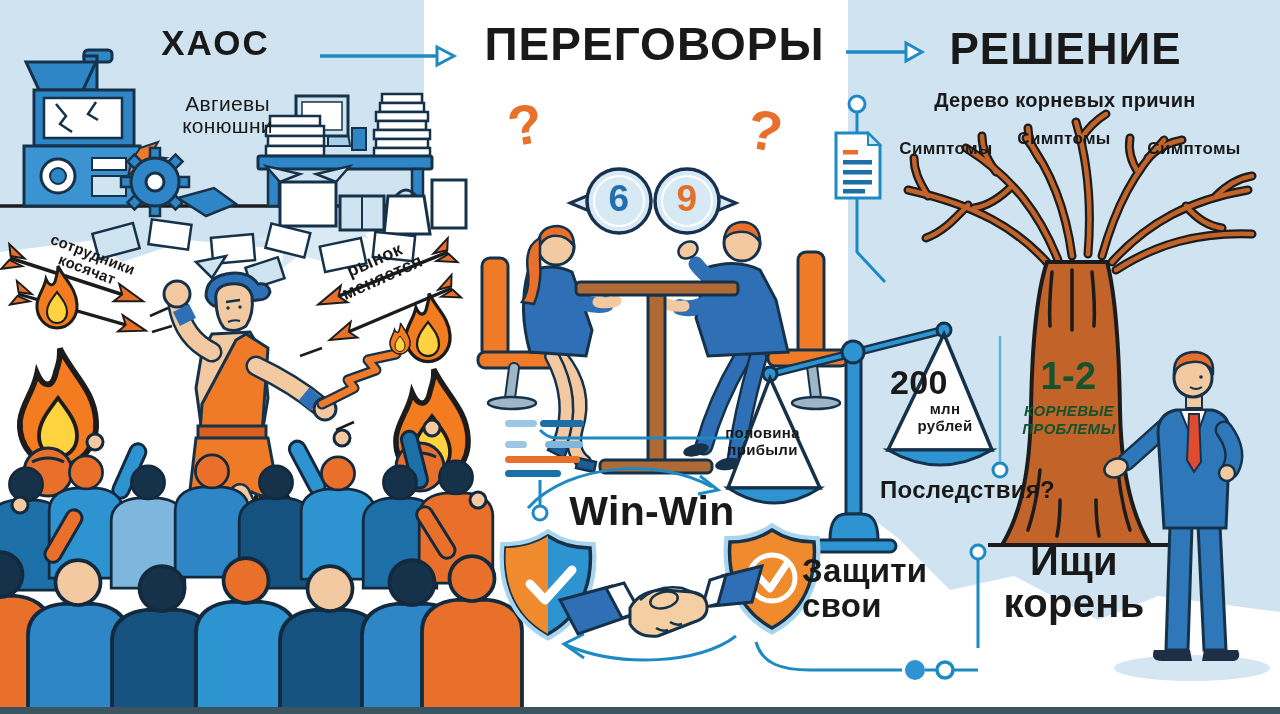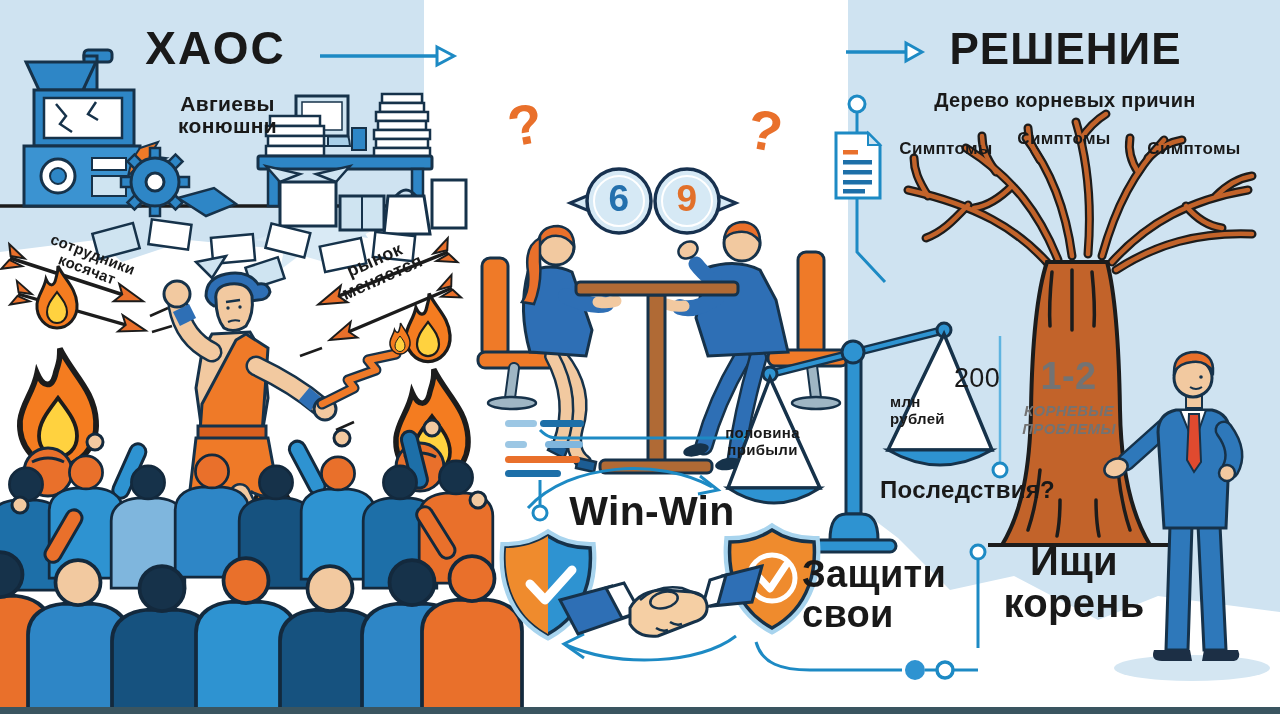--- a/index.html
+++ b/index.html
@@ -2,40 +2,40 @@
 <html><head>
 <meta charset="utf-8">
 <style>
   html,body{margin:0;padding:0;background:#888;}
   #stage{position:relative;width:1280px;height:714px;background:#ffffff;overflow:hidden;
          font-family:"Liberation Sans","DejaVu Sans",sans-serif;}
   #art{position:absolute;left:0;top:0;width:1280px;height:714px;}
   .txt{position:absolute;font-weight:800;color:#191919;line-height:1.06;letter-spacing:.3px;}
   .c{text-align:center;}
   .pre{white-space:pre-line;}
-  .w{color:#737373;}
-  #t-chaos{left:108px;top:24px;width:215px;font-size:46px;letter-spacing:2px;}
+  .w{color:#14532d;}
+  #t-chaos{left:108px;top:24px;width:215px;font-size:35px;letter-spacing:2px;}
   #t-neg{left:462px;top:20px;width:385px;font-size:46px;letter-spacing:1px;}
   #t-sol{left:928px;top:26px;width:275px;font-size:44px;letter-spacing:1px;text-align:center;}
-  #t-augean{left:150px;top:93px;width:155px;font-size:21px;font-weight:700;}
+  #t-augean{left:150px;top:93px;width:155px;font-size:21px;font-weight:400;}
   #lbl-staff{left:20px;top:246px;width:140px;font-size:15px;font-weight:700;transform:rotate(21deg);}
   #lbl-market{left:296px;top:250px;width:165px;font-size:18px;font-weight:700;transform:rotate(-24deg);}
   #t-question{left:568px;top:90px;width:235px;font-size:22px;font-weight:700;}
   .qmark{position:absolute;font-size:56px;font-weight:800;color:#e9702b;}
   #qm-left{left:508px;top:92px;transform:rotate(-10deg);}
   #qm-right{left:748px;top:98px;transform:rotate(10deg);}
   #n6{left:599px;top:179px;width:40px;font-size:37px;color:#2470ad;}
   #n9{left:667px;top:179px;width:40px;font-size:37px;color:#e2702a;}
   #t-winwin{left:552px;top:490px;width:200px;font-size:41px;}
-  #t-protect{left:802px;top:554px;width:150px;font-size:38px;}
+  #t-protect{left:802px;top:554px;width:150px;font-size:33px;}
   #t-findroot{left:984px;top:540px;width:180px;font-size:40px;text-align:center;}
   #t-panleft{left:720px;top:424px;width:85px;font-size:15px;font-weight:700;line-height:1.15;}
   #t-panright{left:890px;top:364px;width:110px;}
-  #t-amount{display:block;text-align:right;font-size:27px;font-weight:400;}
-  #t-unit{display:block;text-align:left;font-size:15px;font-weight:700;line-height:1.15;}
+  #t-amount{display:block;text-align:left;font-size:34px;font-weight:700;}
+  #t-unit{display:block;text-align:center;font-size:15px;font-weight:700;line-height:1.15;}
   #t-conseq{left:880px;top:477px;width:150px;font-size:24px;font-weight:700;}
   #t-sol-sub{left:925px;top:90px;width:280px;font-size:20px;font-weight:700;}
   .sym{font-size:17px;font-weight:700;}
   #sym0{left:896px;top:140px;width:100px;}
   #sym1{left:1014px;top:130px;width:100px;}
   #sym2{left:1144px;top:140px;width:100px;}
   #t-12{left:1026px;top:356px;width:85px;font-size:38px;}
   #t-rootp{left:1018px;top:402px;width:102px;font-size:15px;line-height:1.2;font-style:italic;}
   #t-treecap{left:1146px;top:314px;width:134px;font-size:17px;font-weight:700;line-height:1.18;}
 </style>
@@ -498,20 +498,21 @@
     <circle cx="1193" cy="378" r="19" fill="#f2c9a0" stroke="#16324a" stroke-width="3"></circle>
     <path d="M1174,372 Q1174,352 1196,352 Q1214,354 1213,372 Q1206,360 1192,362 Q1180,363 1174,372 Z" fill="#e9702b" stroke="#16324a" stroke-width="2.5"></path>
     <circle cx="1201" cy="377" r="1.8" fill="#16324a"></circle>
     <path d="M1190,387 Q1196,391 1202,387" fill="none" stroke="#16324a" stroke-width="2"></path>
   </g>
 
   <rect x="0" y="707" width="1280" height="7" fill="#3a5560"></rect>
 </svg>
 
 <div class="txt c" id="t-chaos">ХАОС</div>
+<div class="txt c" id="t-neg">ПЕРЕГОВОРЫ</div>
 <div class="txt c" id="t-sol">РЕШЕНИЕ</div>
 <div class="txt c pre" id="t-augean">Авгиевы
 конюшни</div>
 <div class="txt c pre" id="lbl-staff">сотрудники
 косячат</div>
 <div class="txt c pre" id="lbl-market">рынок
 меняется</div>
 <div class="qmark" id="qm-left">?</div>
 <div class="qmark" id="qm-right">?</div>
 <div class="txt c" id="n6">6</div>

